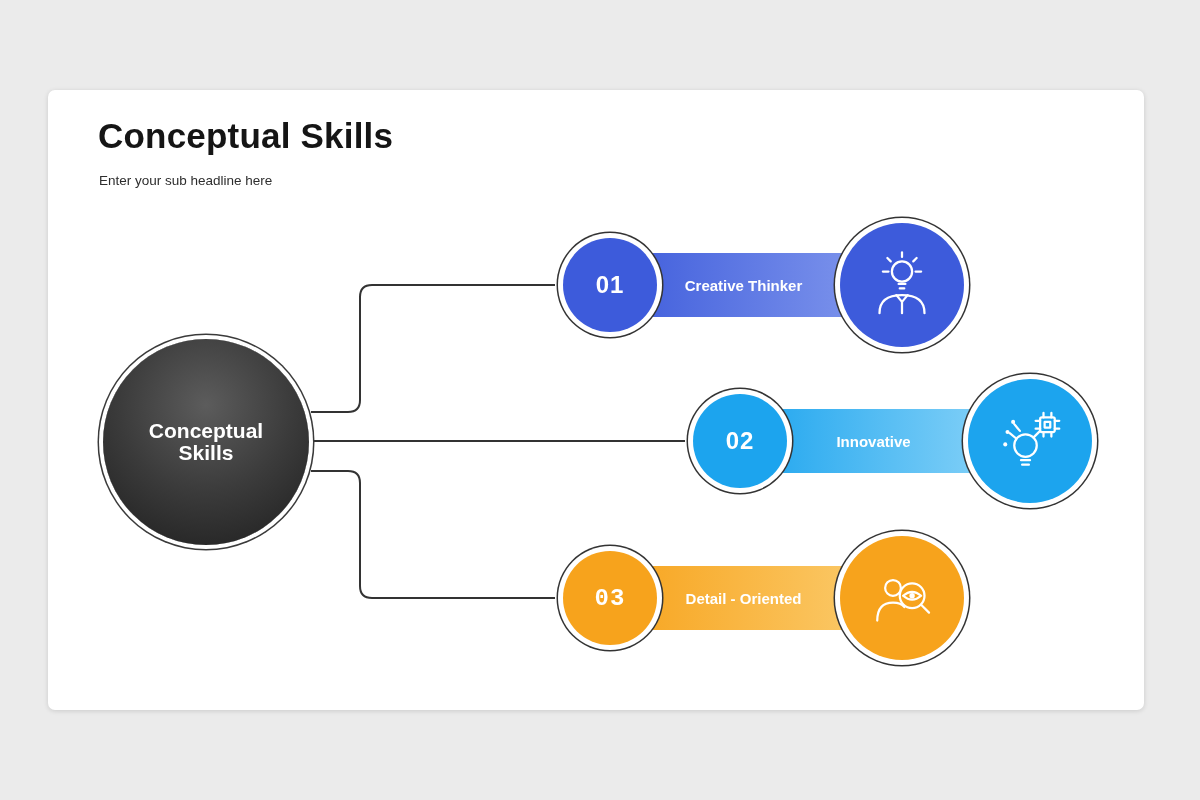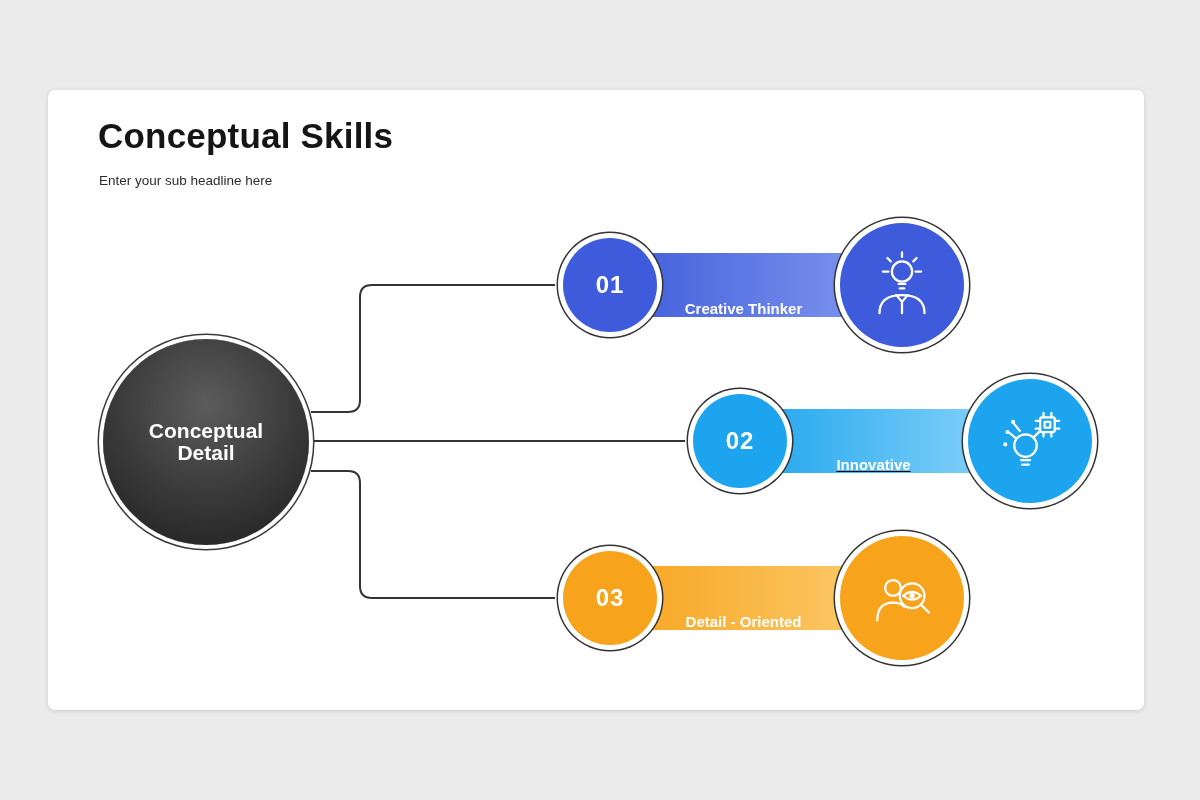--- a/index.html
+++ b/index.html
@@ -34,21 +34,21 @@
     box-shadow:0 0 0 4px #ffffff, 0 0 0 5.5px #3a3a3a;
     display:flex; align-items:center; justify-content:center;
   }
   .center-node .label {
     color:#ffffff; font-weight:bold; font-size:21px; line-height:22px; text-align:center;
   }
 
   .row-bar {
     position:absolute; height:64px; width:255px; border-radius:10px; z-index:2;
     background:linear-gradient(90deg, var(--c), var(--cl));
-    display:flex; align-items:flex-end; justify-content:center;
+    display:flex; align-items:center; justify-content:center;
     padding-left:56px; padding-right:44px;
   }
   .row-bar .bar-label { color:#ffffff; font-weight:bold; font-size:15px; white-space:nowrap; }
 
   .num-circle {
     position:absolute; width:94px; height:94px; border-radius:50%; z-index:4;
     background:var(--c);
     box-shadow:0 0 0 5px #ffffff, 0 0 0 6.5px #333333;
     display:flex; align-items:center; justify-content:center;
   }
@@ -62,46 +62,46 @@
   }
   .icon-circle svg { width:72px; height:72px; }
   .icon-circle svg * { stroke:#ffffff; stroke-width:2; fill:none; stroke-linecap:round; stroke-linejoin:round; }
   .icon-circle svg .dot { fill:#ffffff; stroke:none; }
 
   
   .bar-1 { left:562px; top:163px; }
   .num-1 { left:515px; top:148px; }
   .ico-1 { left:792px; top:133px; }
 
-  .bar-2 { left:692px; top:319px;text-decoration:underline; }
+  .bar-2 { left:692px; top:319px; }
   .num-2 { left:645px; top:304px; }
   .ico-2 { left:920px; top:289px; }
 
   .bar-3 { left:562px; top:476px; }
-  .num-3 { left:515px; top:461px; }
+  .num-3 { left:515px; top:461px;font-family:Liberation Mono, monospace; }
   .ico-3 { left:792px; top:446px; }
 </style>
 </head>
 <body>
 
 <div class="slide">
 
   <div class="title">Conceptual Skills</div>
   <div class="subtitle">Enter your sub headline here</div>
 
   <svg class="connectors" viewBox="0 0 1104 620">
     <path d="M263 322 L300 322 Q312 322 312 310 L312 207 Q312 195 324 195 L507 195"></path>
     <path d="M266 351 L637 351"></path>
     <path d="M263 381 L300 381 Q312 381 312 393 L312 496 Q312 508 324 508 L507 508"></path>
   </svg>
 
   <div class="center-node">
     <div class="label">
       <div>Conceptual</div>
-      <div>Detail</div>
+      <div>Skills</div>
     </div>
   </div>
 
   <div class="row-bar bar-1" style="--c: #3D5BDB; --cl: #7D94EC;">
     <span class="bar-label">Creative Thinker</span>
   </div>
   <div class="num-circle num-1" style="--c: #3D5BDB;">
     <span class="num">01</span>
   </div>
   <div class="icon-circle ico-1" style="--c: #3D5BDB;">

